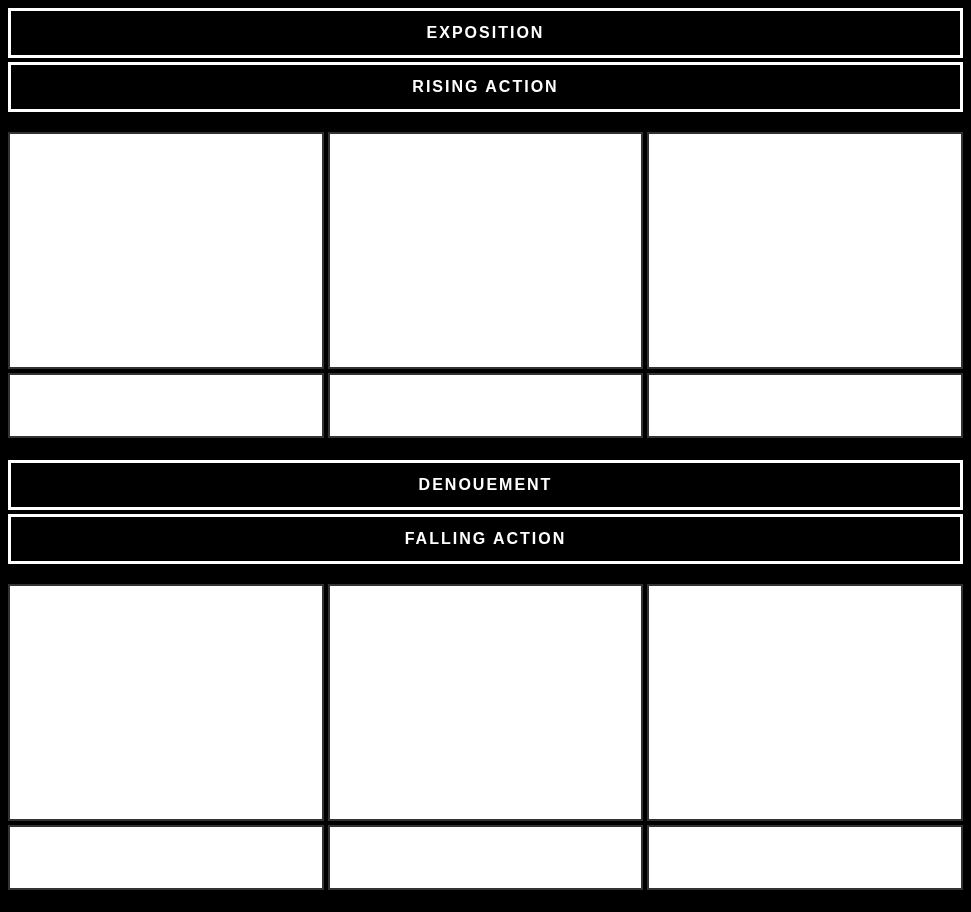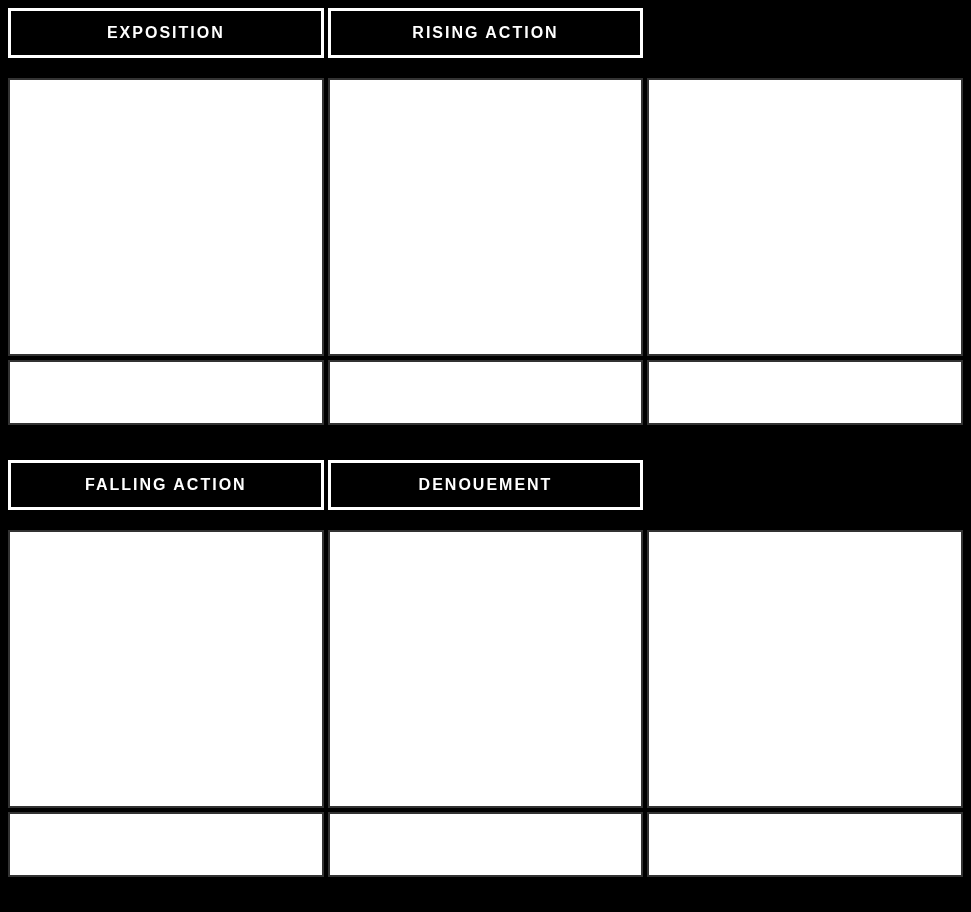--- a/index.html
+++ b/index.html
@@ -33,21 +33,21 @@
       color: #ffffff;
       font-family: Arial, Helvetica, sans-serif;
       font-weight: 900;
       font-size: 16px;
       letter-spacing: 2px;
       text-transform: uppercase;
     }
 
     .header-row {
       display: grid;
-      grid-template-columns: repeat(3, 1fr);
+      grid-template-columns: repeat(1, 1fr);
       gap: 4px;
       margin-bottom: 16px;
     }
 
     .cells-large-row {
       display: grid;
       grid-template-columns: repeat(3, 1fr);
       gap: 4px;
       flex: 3;
     }
@@ -97,24 +97,24 @@
   <div class="cells-small-row">
     <div class="small-cell"></div>
     <div class="small-cell"></div>
     <div class="small-cell"></div>
   </div>
 </div>
 
 <div class="section">
   <div class="header-row">
     <div class="header-cell">
-      <span>FALLING ACTION</span>
+      <span>DENOUEMENT</span>
     </div>
     <div class="header-cell">
-      <span>DENOUEMENT</span>
+      <span>FALLING ACTION</span>
     </div>
   </div>
   <div class="cells-large-row">
     <div class="large-cell"></div>
     <div class="large-cell"></div>
     <div class="large-cell"></div>
   </div>
   <div class="cells-small-row">
     <div class="small-cell"></div>
     <div class="small-cell"></div>

